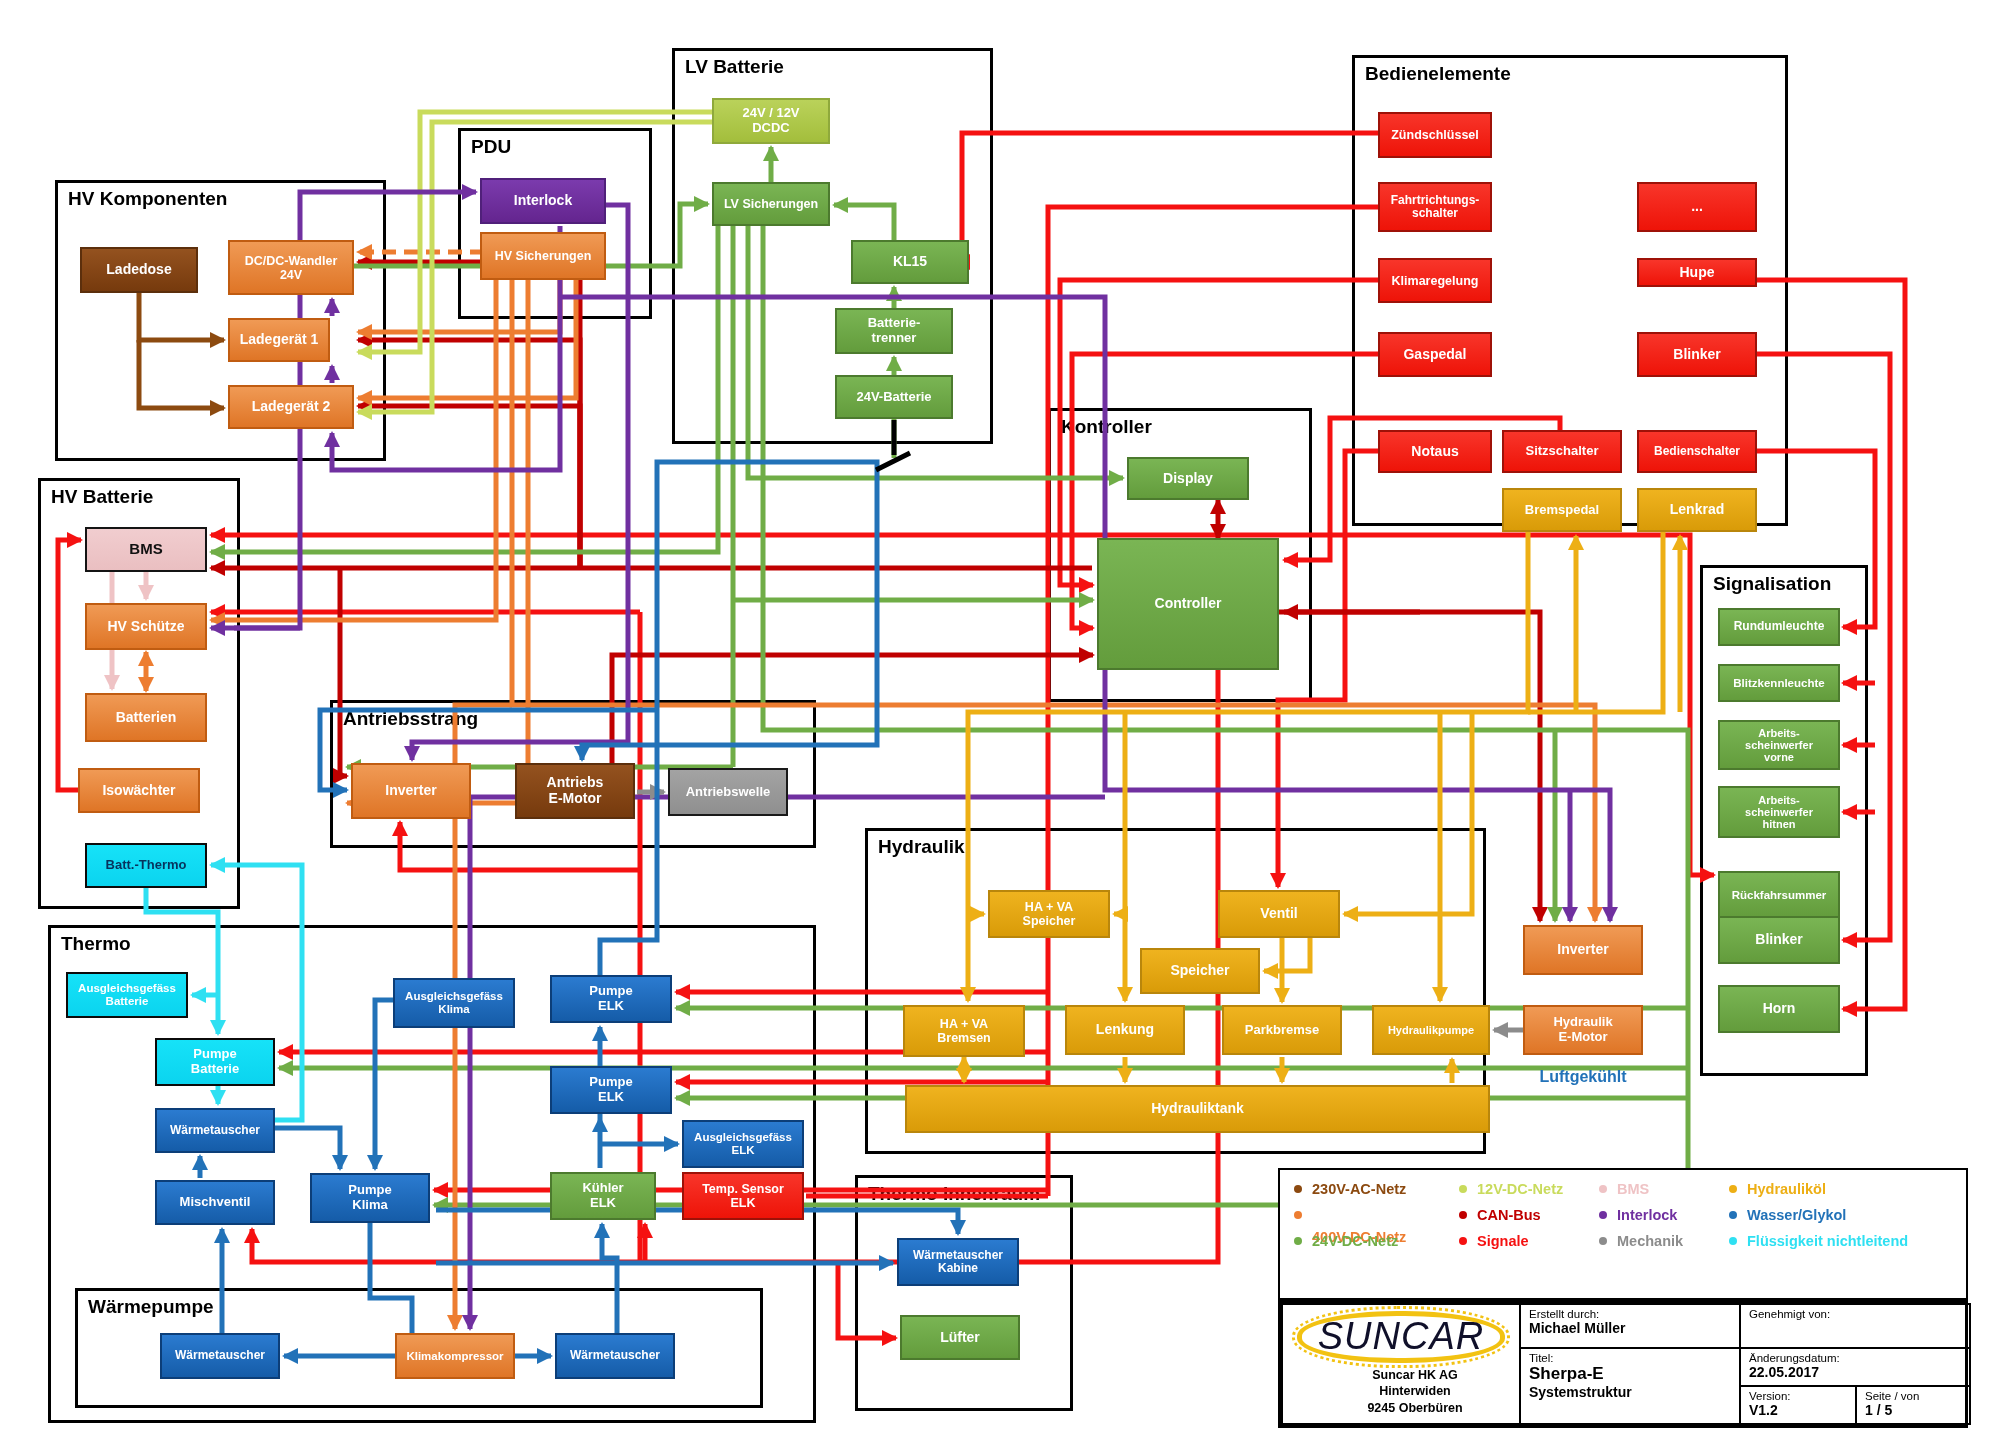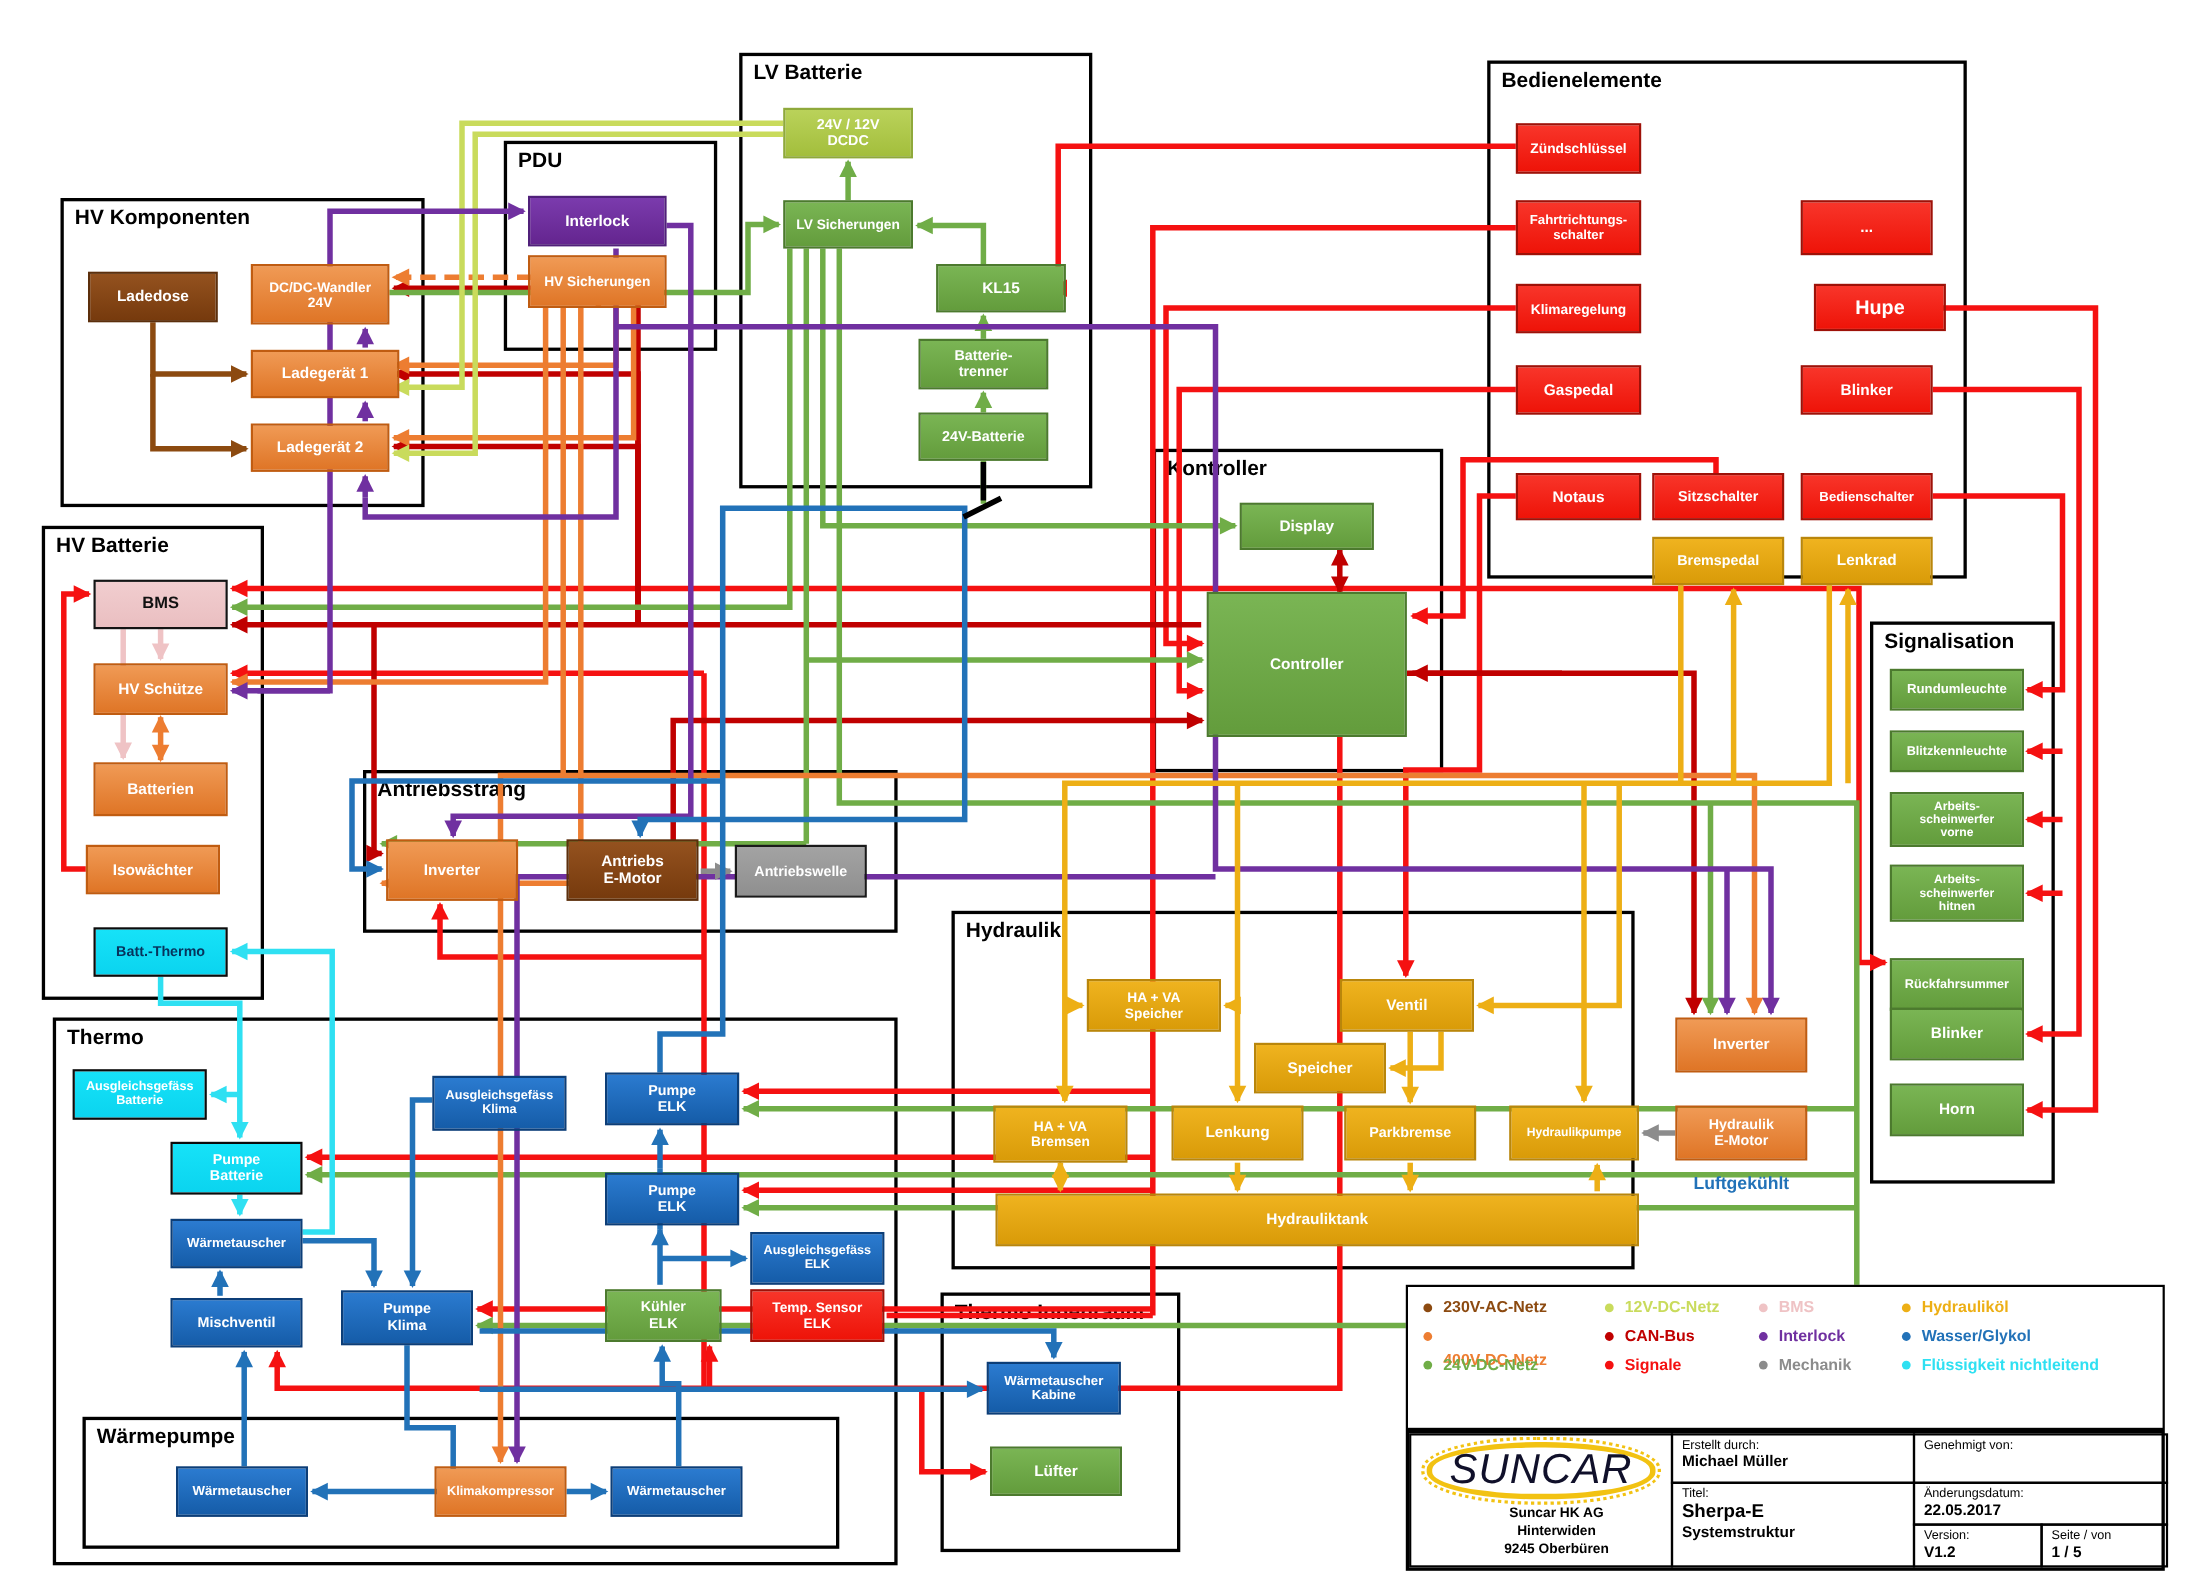--- a/index.html
+++ b/index.html
@@ -223,40 +223,40 @@
       <polyline points="275,1120 302,1120 302,865 211,865" fill="none" stroke="#2FE0F2" stroke-width="5" marker-end="url(#arrow-coo)"></polyline>
       <polyline points="146,888 146,912 218,912 218,1034" fill="none" stroke="#2FE0F2" stroke-width="5" marker-end="url(#arrow-coo)"></polyline>
       <polyline points="218,995 192,995" fill="none" stroke="#2FE0F2" stroke-width="5" marker-end="url(#arrow-coo)"></polyline>
       <polyline points="218,1086 218,1104" fill="none" stroke="#2FE0F2" stroke-width="5" marker-end="url(#arrow-coo)"></polyline>
       <path d="M894,420 L894,455 M876,470 L910,453 M871,481 L467 M866,492 L892,479" stroke="#000" stroke-width="5" fill="none"></path>
     </svg>
   <div id="nodes-layer">
       <div class="node" style="left: 80px; top: 247px; width: 118px; height: 46px; background: linear-gradient(rgb(148, 82, 31), rgb(118, 58, 13)); border: 2px solid rgb(92, 47, 12); color: rgb(255, 255, 255); font-size: 14px;">Ladedose</div>
       <div class="node" style="left: 228px; top: 240px; width: 126px; height: 55px; background: linear-gradient(rgb(240, 154, 85), rgb(223, 117, 38)); border: 2px solid rgb(192, 92, 17); color: rgb(255, 255, 255); font-size: 12.5px;">DC/DC-Wandler
 24V</div>
-      <div class="node" style="left: 228px; top: 318px; width: 135px; height: 44px; background: linear-gradient(rgb(240, 154, 85), rgb(223, 117, 38)); border: 2px solid rgb(192, 92, 17); color: rgb(255, 255, 255); font-size: 14px;">Ladegerät 1</div>
+      <div class="node" style="left: 228px; top: 318px; width: 102px; height: 44px; background: linear-gradient(rgb(240, 154, 85), rgb(223, 117, 38)); border: 2px solid rgb(192, 92, 17); color: rgb(255, 255, 255); font-size: 14px;">Ladegerät 1</div>
       <div class="node" style="left: 228px; top: 385px; width: 126px; height: 44px; background: linear-gradient(rgb(240, 154, 85), rgb(223, 117, 38)); border: 2px solid rgb(192, 92, 17); color: rgb(255, 255, 255); font-size: 14px;">Ladegerät 2</div>
       <div class="node" style="left: 480px; top: 178px; width: 126px; height: 46px; background: linear-gradient(rgb(123, 59, 173), rgb(100, 37, 143)); border: 2px solid rgb(80, 32, 122); color: rgb(255, 255, 255); font-size: 14px;">Interlock</div>
       <div class="node" style="left: 480px; top: 232px; width: 126px; height: 48px; background: linear-gradient(rgb(240, 154, 85), rgb(223, 117, 38)); border: 2px solid rgb(192, 92, 17); color: rgb(255, 255, 255); font-size: 12.5px;">HV Sicherungen</div>
       <div class="node" style="left: 712px; top: 98px; width: 118px; height: 46px; background: linear-gradient(rgb(186, 210, 90), rgb(163, 190, 60)); border: 2px solid rgb(143, 169, 59); color: rgb(255, 255, 255); font-size: 13px;">24V / 12V
 DCDC</div>
       <div class="node" style="left: 712px; top: 182px; width: 118px; height: 44px; background: linear-gradient(rgb(122, 181, 84), rgb(99, 156, 60)); border: 2px solid rgb(76, 122, 46); color: rgb(255, 255, 255); font-size: 12.5px;">LV Sicherungen</div>
       <div class="node" style="left: 835px; top: 240px; width: 118px; height: 44px; background: linear-gradient(rgb(122, 181, 84), rgb(99, 156, 60)); border: 2px solid rgb(76, 122, 46); color: rgb(255, 255, 255); font-size: 14px; margin-left: 16px;">KL15</div>
       <div class="node" style="left: 835px; top: 308px; width: 118px; height: 46px; background: linear-gradient(rgb(122, 181, 84), rgb(99, 156, 60)); border: 2px solid rgb(76, 122, 46); color: rgb(255, 255, 255); font-size: 13px;">Batterie-
 trenner</div>
       <div class="node" style="left: 835px; top: 375px; width: 118px; height: 44px; background: linear-gradient(rgb(122, 181, 84), rgb(99, 156, 60)); border: 2px solid rgb(76, 122, 46); color: rgb(255, 255, 255); font-size: 13px;">24V-Batterie</div>
       <div class="node" style="left: 1378px; top: 112px; width: 114px; height: 46px; background: linear-gradient(rgb(248, 53, 42), rgb(238, 19, 8)); border: 2px solid rgb(158, 17, 8); color: rgb(255, 255, 255); font-size: 12.5px;">Zündschlüssel</div>
       <div class="node" style="left: 1378px; top: 182px; width: 114px; height: 50px; background: linear-gradient(rgb(248, 53, 42), rgb(238, 19, 8)); border: 2px solid rgb(158, 17, 8); color: rgb(255, 255, 255); font-size: 12px;">Fahrtrichtungs-
 schalter</div>
       <div class="node" style="left: 1378px; top: 258px; width: 114px; height: 45px; background: linear-gradient(rgb(248, 53, 42), rgb(238, 19, 8)); border: 2px solid rgb(158, 17, 8); color: rgb(255, 255, 255); font-size: 12.5px;">Klimaregelung</div>
       <div class="node" style="left: 1378px; top: 332px; width: 114px; height: 45px; background: linear-gradient(rgb(248, 53, 42), rgb(238, 19, 8)); border: 2px solid rgb(158, 17, 8); color: rgb(255, 255, 255); font-size: 14px;">Gaspedal</div>
       <div class="node" style="left: 1378px; top: 430px; width: 114px; height: 43px; background: linear-gradient(rgb(248, 53, 42), rgb(238, 19, 8)); border: 2px solid rgb(158, 17, 8); color: rgb(255, 255, 255); font-size: 14px;">Notaus</div>
       <div class="node" style="left: 1502px; top: 430px; width: 120px; height: 43px; background: linear-gradient(rgb(248, 53, 42), rgb(238, 19, 8)); border: 2px solid rgb(158, 17, 8); color: rgb(255, 255, 255); font-size: 13px;">Sitzschalter</div>
       <div class="node" style="left: 1637px; top: 182px; width: 120px; height: 50px; background: linear-gradient(rgb(248, 53, 42), rgb(238, 19, 8)); border: 2px solid rgb(158, 17, 8); color: rgb(255, 255, 255); font-size: 14px;">...</div>
-      <div class="node" style="left: 1637px; top: 258px; width: 120px; height: 43px; background: linear-gradient(rgb(248, 53, 42), rgb(238, 19, 8)); border: 2px solid rgb(158, 17, 8); color: rgb(255, 255, 255); font-size: 18px; margin-left: 12px;">Hupe</div>
+      <div class="node" style="left: 1637px; top: 258px; width: 120px; height: 29px; background: linear-gradient(rgb(248, 53, 42), rgb(238, 19, 8)); border: 2px solid rgb(158, 17, 8); color: rgb(255, 255, 255); font-size: 14px;">Hupe</div>
       <div class="node" style="left: 1637px; top: 332px; width: 120px; height: 45px; background: linear-gradient(rgb(248, 53, 42), rgb(238, 19, 8)); border: 2px solid rgb(158, 17, 8); color: rgb(255, 255, 255); font-size: 14px;">Blinker</div>
       <div class="node" style="left: 1637px; top: 430px; width: 120px; height: 43px; background: linear-gradient(rgb(248, 53, 42), rgb(238, 19, 8)); border: 2px solid rgb(158, 17, 8); color: rgb(255, 255, 255); font-size: 12px;">Bedienschalter</div>
       <div class="node" style="left: 1502px; top: 488px; width: 120px; height: 44px; background: linear-gradient(rgb(239, 179, 31), rgb(217, 155, 8)); border: 2px solid rgb(185, 134, 11); color: rgb(255, 255, 255); font-size: 13px;">Bremspedal</div>
       <div class="node" style="left: 1637px; top: 488px; width: 120px; height: 44px; background: linear-gradient(rgb(239, 179, 31), rgb(217, 155, 8)); border: 2px solid rgb(185, 134, 11); color: rgb(255, 255, 255); font-size: 14px;">Lenkrad</div>
       <div class="node" style="left: 85px; top: 527px; width: 122px; height: 45px; background: linear-gradient(rgb(241, 205, 207), rgb(234, 191, 193)); border: 2px solid rgb(20, 20, 20); color: rgb(17, 17, 17); font-size: 15px;">BMS</div>
       <div class="node" style="left: 85px; top: 603px; width: 122px; height: 47px; background: linear-gradient(rgb(240, 154, 85), rgb(223, 117, 38)); border: 2px solid rgb(192, 92, 17); color: rgb(255, 255, 255); font-size: 14px;">HV Schütze</div>
       <div class="node" style="left: 85px; top: 693px; width: 122px; height: 49px; background: linear-gradient(rgb(240, 154, 85), rgb(223, 117, 38)); border: 2px solid rgb(192, 92, 17); color: rgb(255, 255, 255); font-size: 14px;">Batterien</div>
       <div class="node" style="left: 78px; top: 768px; width: 122px; height: 45px; background: linear-gradient(rgb(240, 154, 85), rgb(223, 117, 38)); border: 2px solid rgb(192, 92, 17); color: rgb(255, 255, 255); font-size: 14px;">Isowächter</div>
       <div class="node" style="left: 85px; top: 843px; width: 122px; height: 45px; background: linear-gradient(rgb(22, 226, 248), rgb(11, 212, 239)); border: 2px solid rgb(11, 11, 11); color: rgb(7, 51, 92); font-size: 13px;">Batt.-Thermo</div>
       <div class="node" style="left: 1127px; top: 457px; width: 122px; height: 43px; background: linear-gradient(rgb(122, 181, 84), rgb(99, 156, 60)); border: 2px solid rgb(76, 122, 46); color: rgb(255, 255, 255); font-size: 14px;">Display</div>

